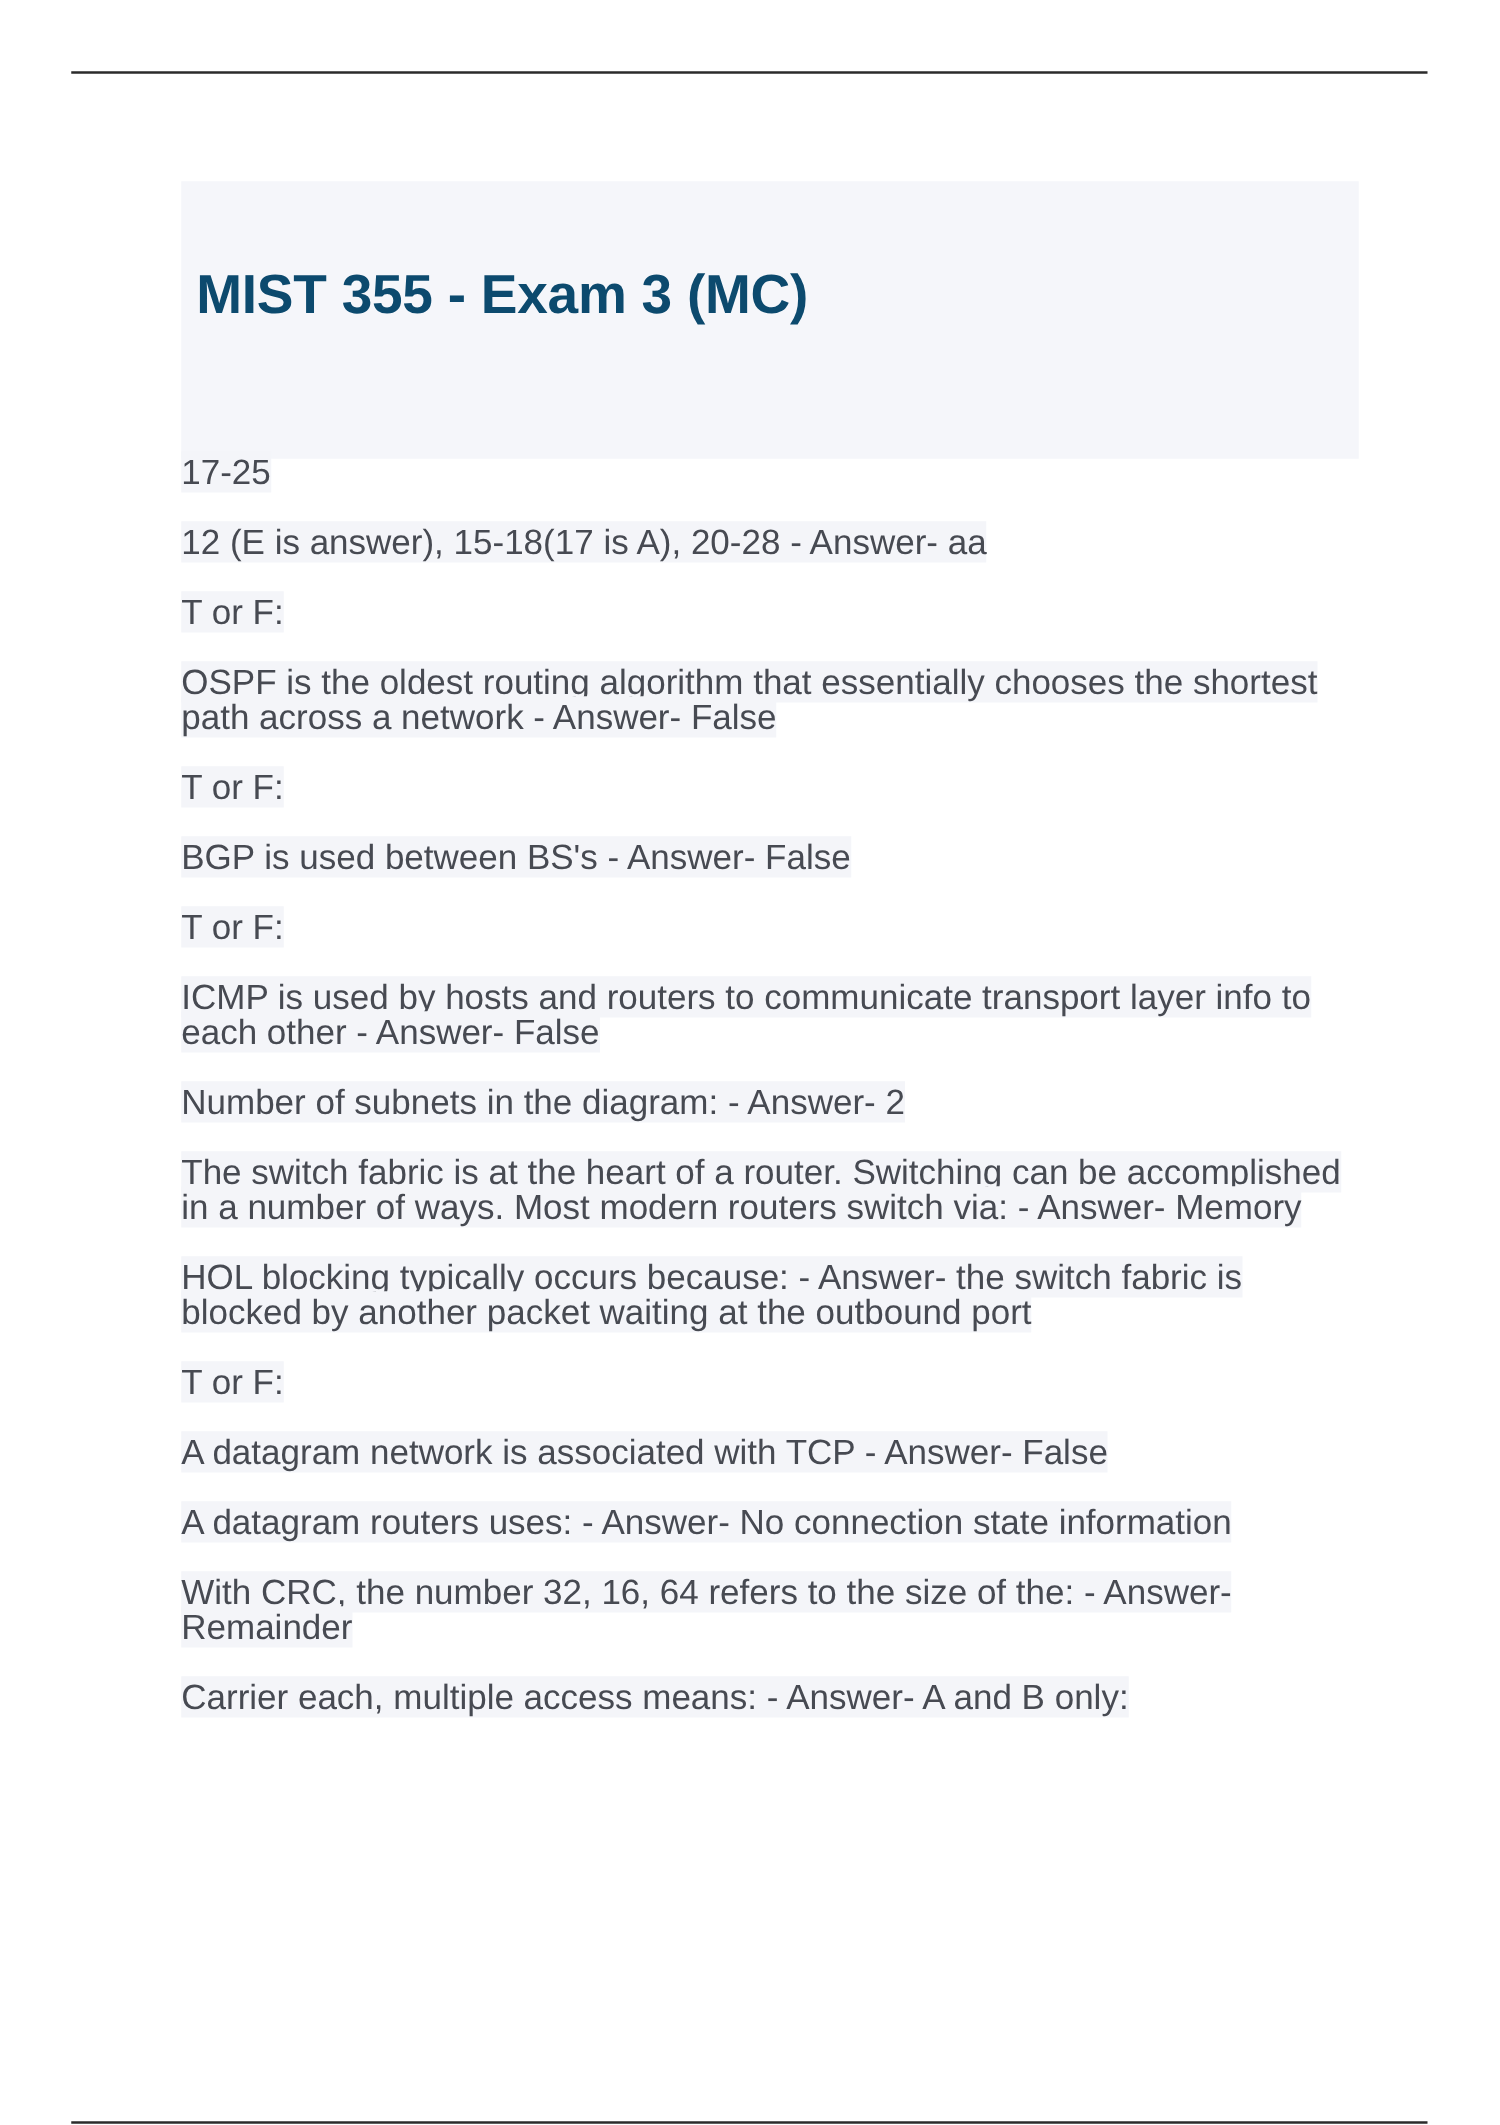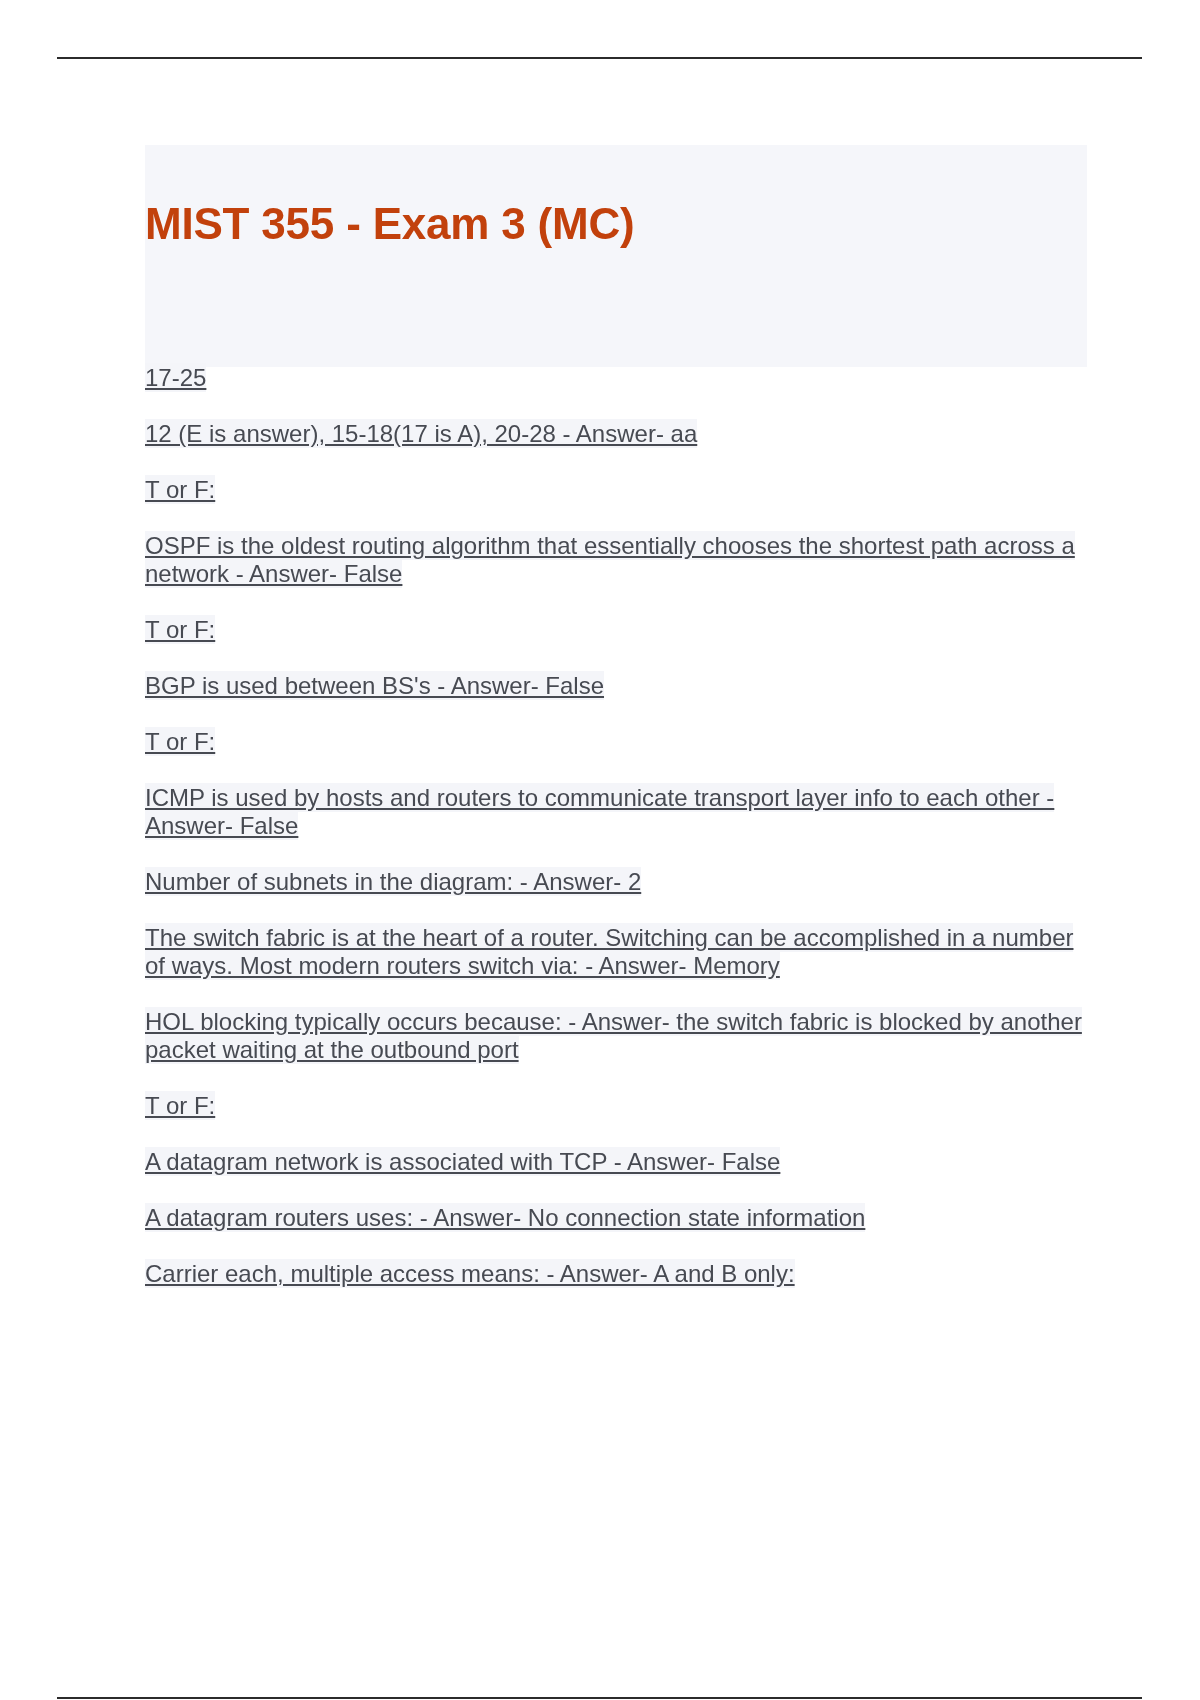--- a/index.html
+++ b/index.html
@@ -29,40 +29,39 @@
       left: 145px;
       top: 145px;
       width: 942px;
       height: 222px;
       background: #f5f6fa;
     }
     .title {
       position: absolute;
       left: 0;
       top: 54px;
-      margin: 0;
+      margin: 12px;
       font-size: 44px;
       font-weight: bold;
-      color: #c2410c;
+      color: #0c4a6e;
       letter-spacing: -0.2px;
       white-space: nowrap;
     }
 
     .content {
       position: absolute;
       left: 145px;
       top: 364px;
       width: 945px;
     }
     .para {
-      font-size: 24px;
+      font-size: 28px;
       line-height: 28px;
       color: #474a52;
       margin: 0 0 28px 0;
-      text-decoration: underline;
     }
     .para span.hl {
       background: #f4f5f9;
       box-decoration-break: clone;
       -webkit-box-decoration-break: clone;
       padding: 1px 0;
     }
     .para.tight { margin-bottom: 0; }
   </style>
 </head>
@@ -82,16 +81,17 @@
   <p class="para"><span class="hl">T or F:</span></p>
   <p class="para"><span class="hl">BGP is used between BS's - Answer- False</span></p>
   <p class="para"><span class="hl">T or F:</span></p>
   <p class="para"><span class="hl">ICMP is used by hosts and routers to communicate transport layer info to each other - Answer- False</span></p>
   <p class="para"><span class="hl">Number of subnets in the diagram: - Answer- 2</span></p>
   <p class="para"><span class="hl">The switch fabric is at the heart of a router. Switching can be accomplished in a number of ways. Most modern routers switch via: - Answer- Memory</span></p>
   <p class="para"><span class="hl">HOL blocking typically occurs because: - Answer- the switch fabric is blocked by another packet waiting at the outbound port</span></p>
   <p class="para"><span class="hl">T or F:</span></p>
   <p class="para"><span class="hl">A datagram network is associated with TCP - Answer- False</span></p>
   <p class="para"><span class="hl">A datagram routers uses: - Answer- No connection state information</span></p>
+  <p class="para"><span class="hl">With CRC, the number 32, 16, 64 refers to the size of the: - Answer- Remainder</span></p>
   <p class="para"><span class="hl">Carrier each, multiple access means: - Answer- A and B only:</span></p>
 </div>
 
 <div class="rule rule-bottom"></div>
 
 </body></html>

